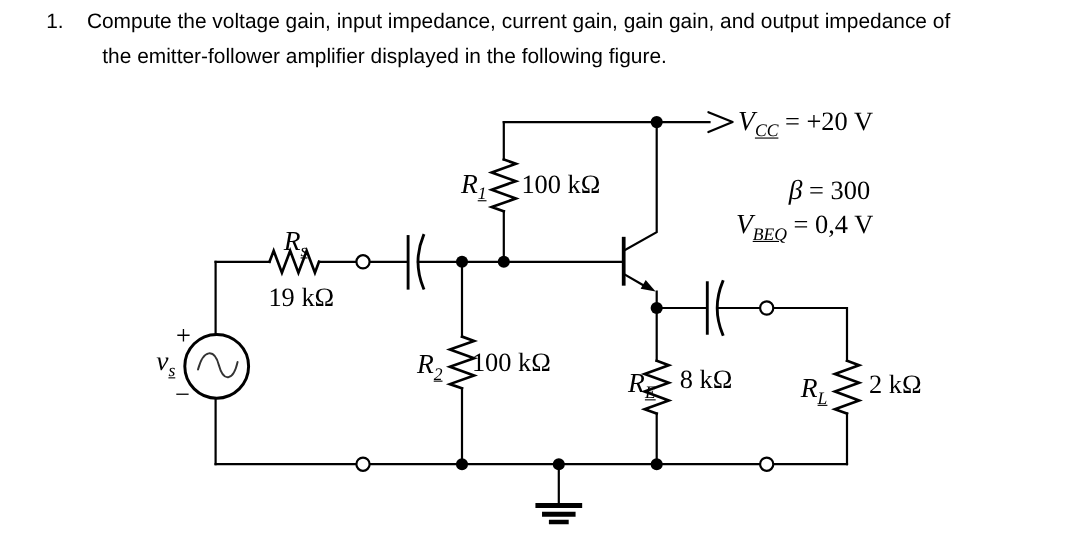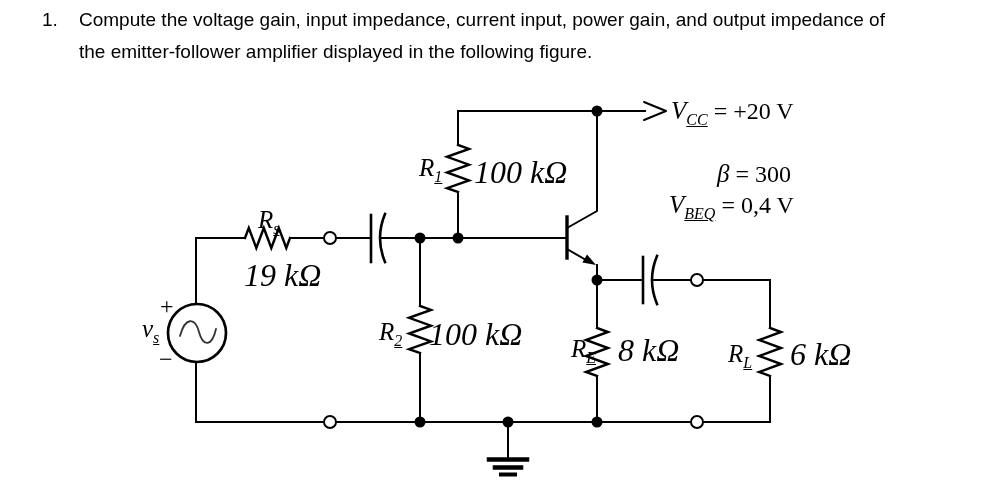--- a/index.html
+++ b/index.html
@@ -23,37 +23,36 @@
   .clabel {
     position: absolute;
     font-size: 25px;
     white-space: nowrap;
     line-height: 1;
   }
   .clabel i, .cvar { font-style: italic; font-family: "Liberation Serif", serif; }
   .clabel sub { font-size: 16px; font-style: italic; line-height: 0; letter-spacing: 0; text-decoration: underline; }
   .cvalue {
     position: absolute;
-    font-size: 32px;
+    font-size: 24px;
     white-space: nowrap;
     line-height: 1;
-    font-style: italic;
   }
   .eqval { font-style: normal; font-size: 24px; margin-left: 6px; text-align: center; }
   .sign { position: absolute; font-size: 24px; line-height: 1; }
   svg.circuit { position: absolute; left: 0; top: 0; }
 </style>
 </head>
 <body>
 
 <div class="page">
 
   <span class="ptext" style="left:42px; top:9px">1.</span>
-  <span class="ptext" style="left:79px; top:9px">Compute the voltage gain, input impedance, current input, power gain, and output impedance of</span>
-  <span class="ptext" style="left:79px; top:41px">the emitter-follower amplifier displayed in the following figure.</span>
+  <span class="ptext" style="left:79px; top:9px">Compute the voltage gain, input impedance, current gain, gain gain, and output impedance of</span>
+  <span class="ptext" style="left:93px; top:41px">the emitter-follower amplifier displayed in the following figure.</span>
 
   <svg class="circuit" width="986" height="502" viewBox="0 0 986 502">
     <g stroke="#000" stroke-width="2" fill="none" stroke-linecap="square">
 
       <g>
         <path d="M458,111 H645"></path>
       </g>
       <g>
         <path d="M458,111 V145 M458,192 V238"></path>
       </g>
@@ -148,19 +147,19 @@
   <span class="clabel" style="left:258px; top:207px"><i>R</i><sub>s</sub></span>
   <span class="cvalue" style="left:244px; top:259px">19 kΩ</span>
 
   <span class="clabel" style="left:379px; top:319px"><i>R</i><sub>2</sub></span>
   <span class="cvalue" style="left:429px; top:318px">100 kΩ</span>
 
   <span class="clabel" style="left:571px; top:336px"><i>R</i><sub>E</sub></span>
   <span class="cvalue" style="left:618px; top:334px">8 kΩ</span>
 
   <span class="clabel" style="left:728px; top:341px"><i>R</i><sub>L</sub></span>
-  <span class="cvalue" style="left:790px; top:338px">6 kΩ</span>
+  <span class="cvalue" style="left:790px; top:338px">2 kΩ</span>
 
   <span class="clabel" style="left:142px; top:316px"><i>v</i><sub>s</sub></span>
   <span class="sign" style="left:160px; top:294px">+</span>
   <span class="sign" style="left:159px; top:347px">−</span>
 
 </div>
 
 </body></html>

